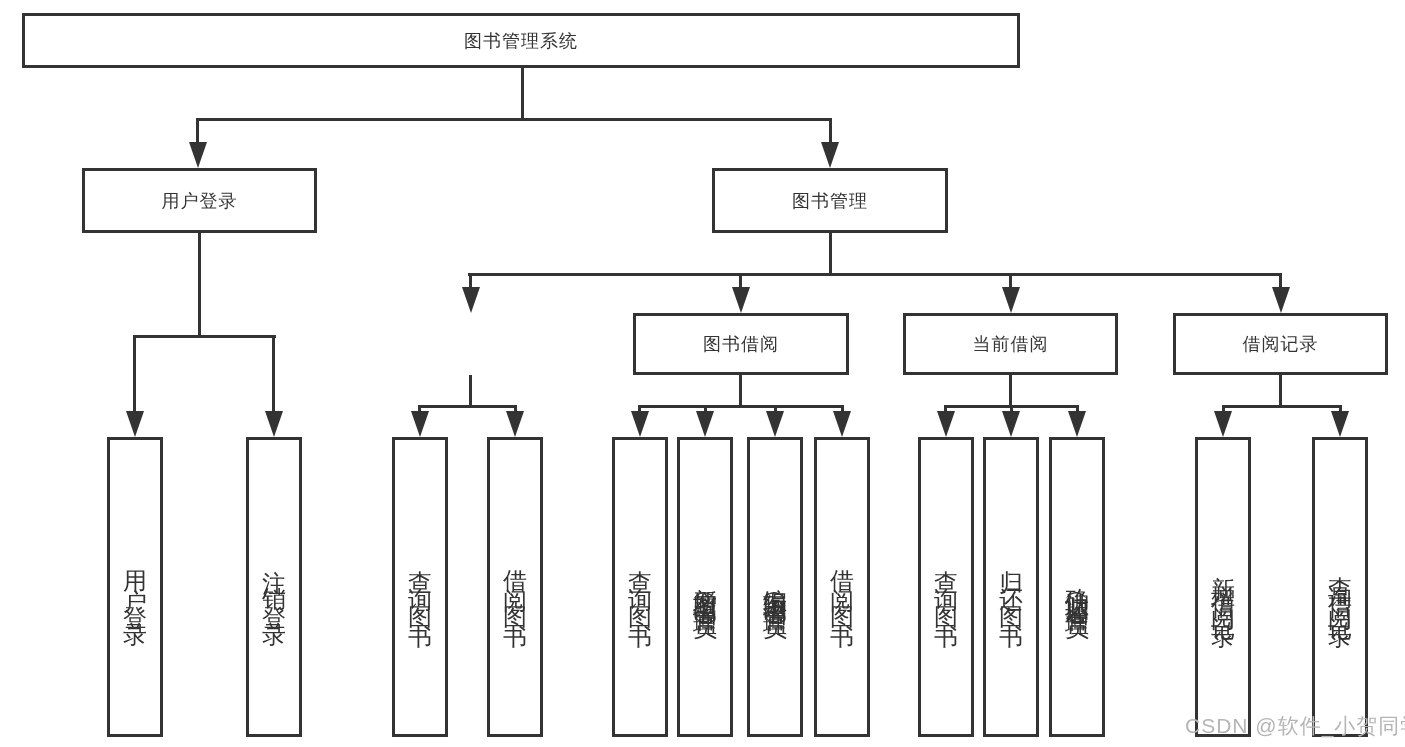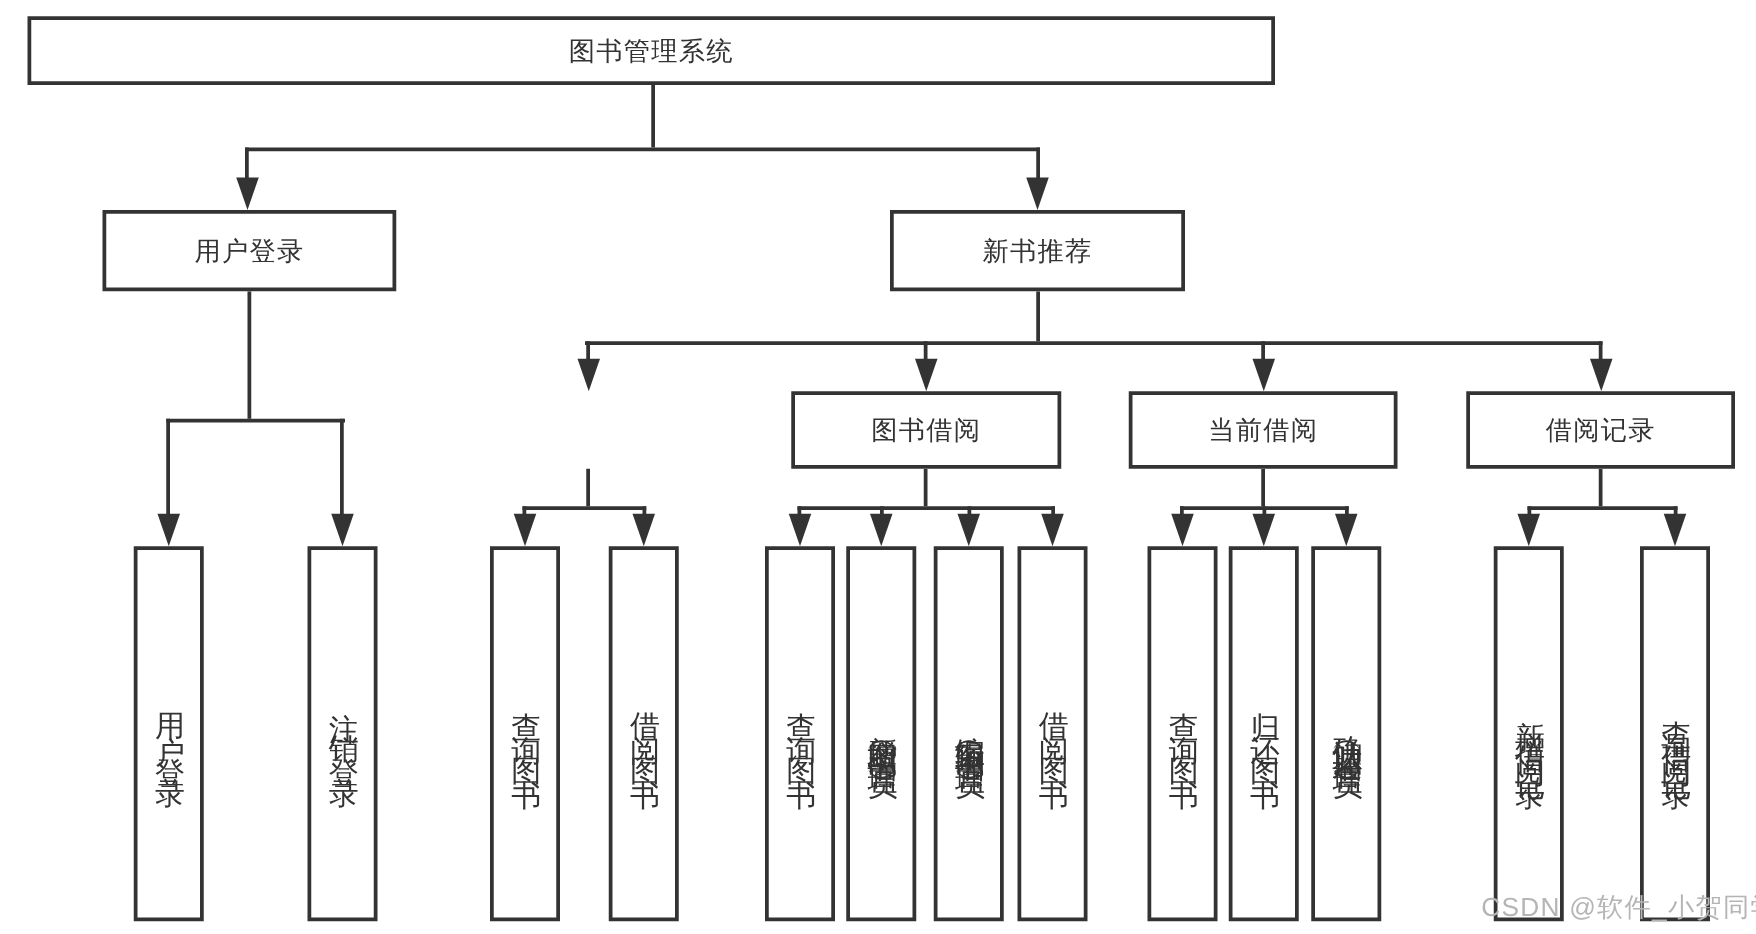--- a/index.html
+++ b/index.html
@@ -19,21 +19,21 @@
     color: var(--text);
     overflow: hidden;
   }
   .box {
     position: absolute;
     border: 3px solid var(--line);
     background: #ffffff;
     display: flex;
     align-items: center;
     justify-content: center;
-    font-size: 21px;
+    font-size: 18px;
     color: var(--text);
     letter-spacing: 1px;
     z-index: 2;
   }
   .vbox {
     writing-mode: vertical-rl;
     font-size: 24px;
   }
   .v4 { letter-spacing: 18px; }
   .v6 { letter-spacing: 10px; }
@@ -73,21 +73,21 @@
   <div class="box" style="left:22px; top:13px; width:998px; height:55px;">图书管理系统</div>
 
   <div class="vline" style="left:521px; top:68px; height:50px;"></div>
   <div class="hline" style="left:196px; top:118px; width:636px;"></div>
   <div class="vline" style="left:196px; top:118px; height:28px;"></div>
   <div class="arrowhead" style="left:189px; top:142px;"></div>
   <div class="vline" style="left:829px; top:118px; height:28px;"></div>
   <div class="arrowhead" style="left:821px; top:142px;"></div>
 
   <div class="box" style="left:82px; top:168px; width:235px; height:65px;">用户登录</div>
-  <div class="box" style="left:712px; top:168px; width:236px; height:65px;">新书推荐</div>
+  <div class="box" style="left:712px; top:168px; width:236px; height:65px;">图书管理</div>
 
   <div class="vline" style="left:198px; top:233px; height:102px;"></div>
   <div class="hline" style="left:133px; top:335px; width:143px;"></div>
   <div class="vline" style="left:133px; top:335px; height:78px;"></div>
   <div class="arrowhead" style="left:126px; top:411px;"></div>
   <div class="vline" style="left:272px; top:335px; height:78px;"></div>
   <div class="arrowhead" style="left:265px; top:411px;"></div>
 
   <div class="vline" style="left:829px; top:233px; height:40px;"></div>
   <div class="hline" style="left:468px; top:273px; width:814px;"></div>

